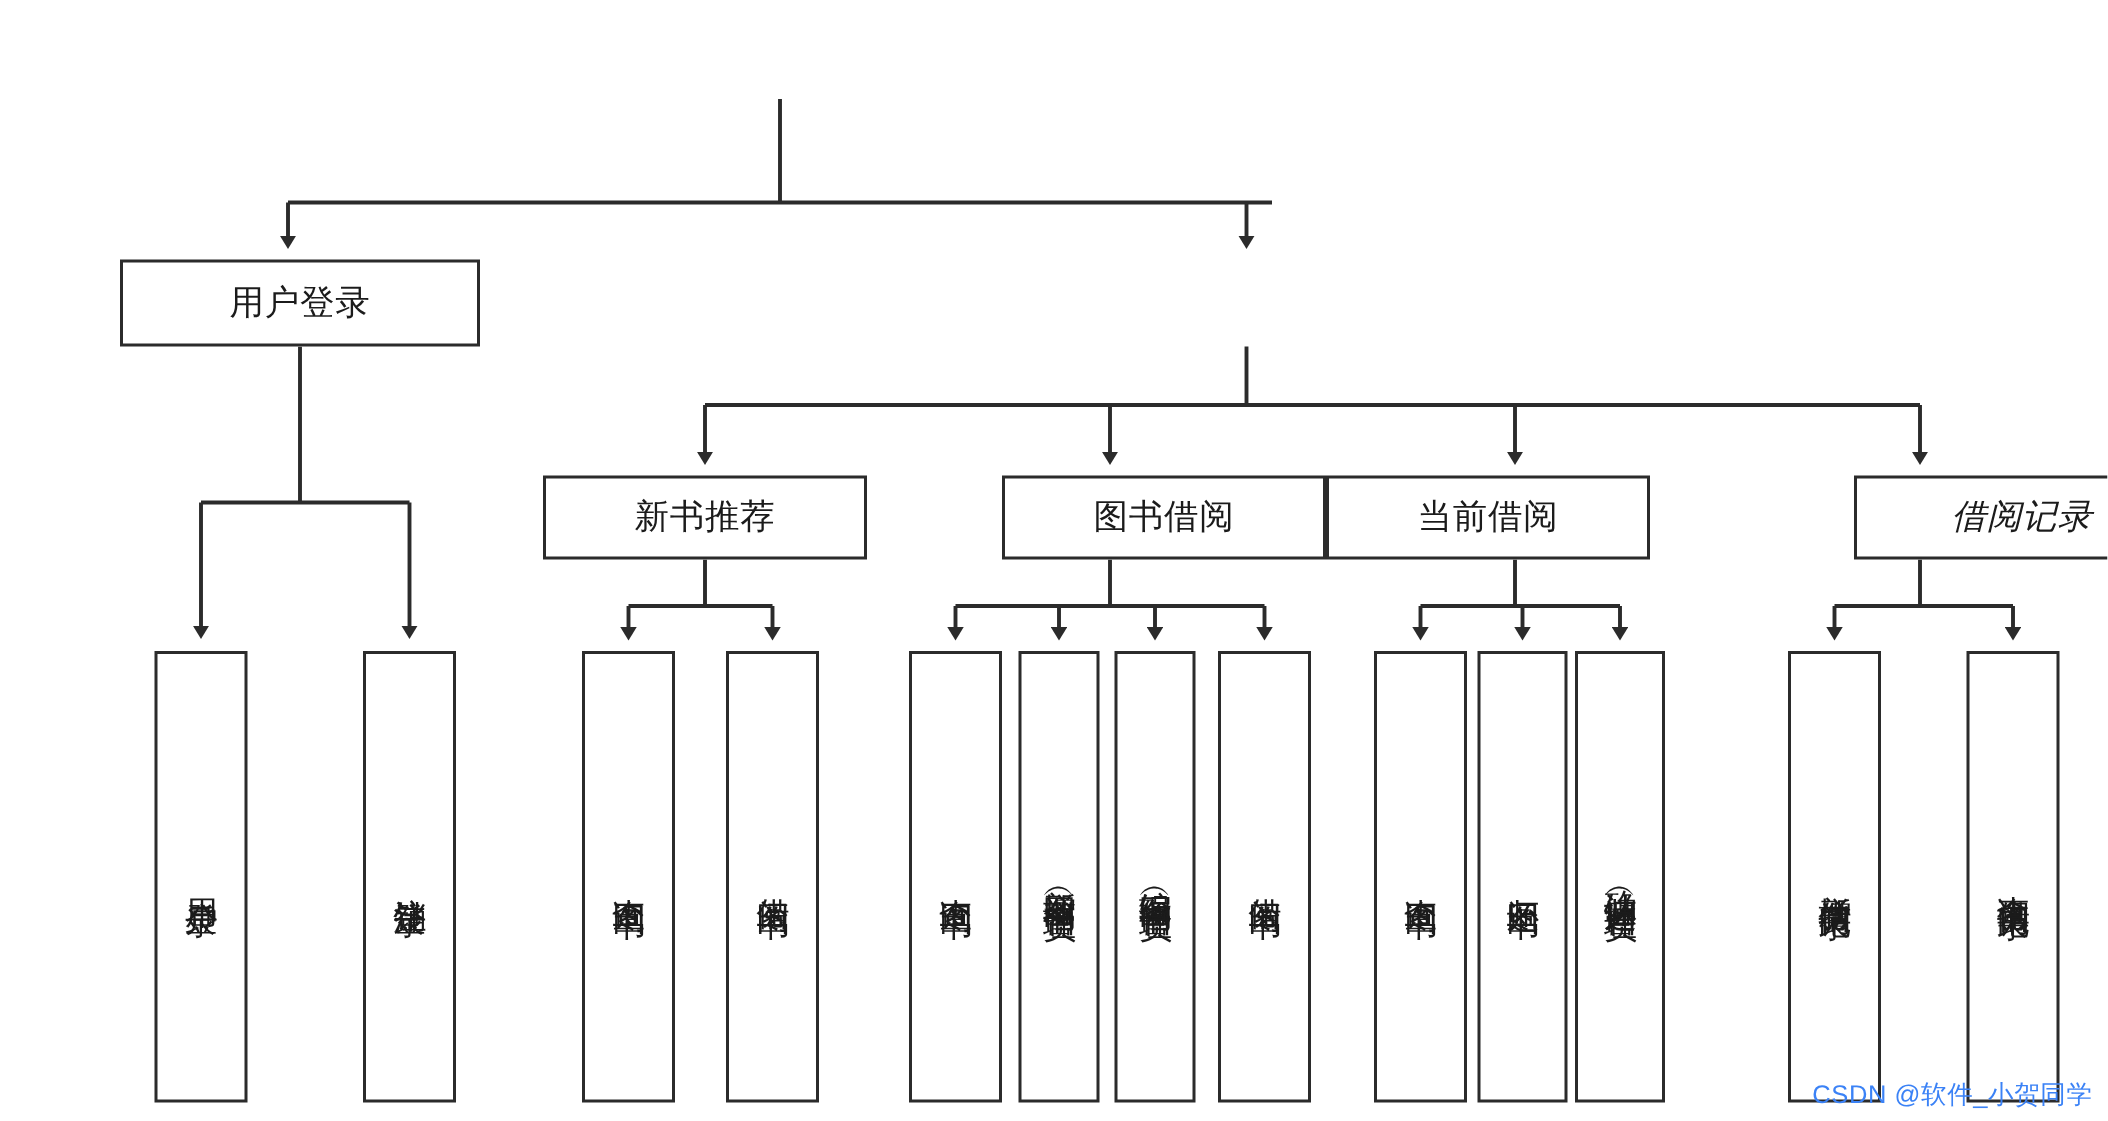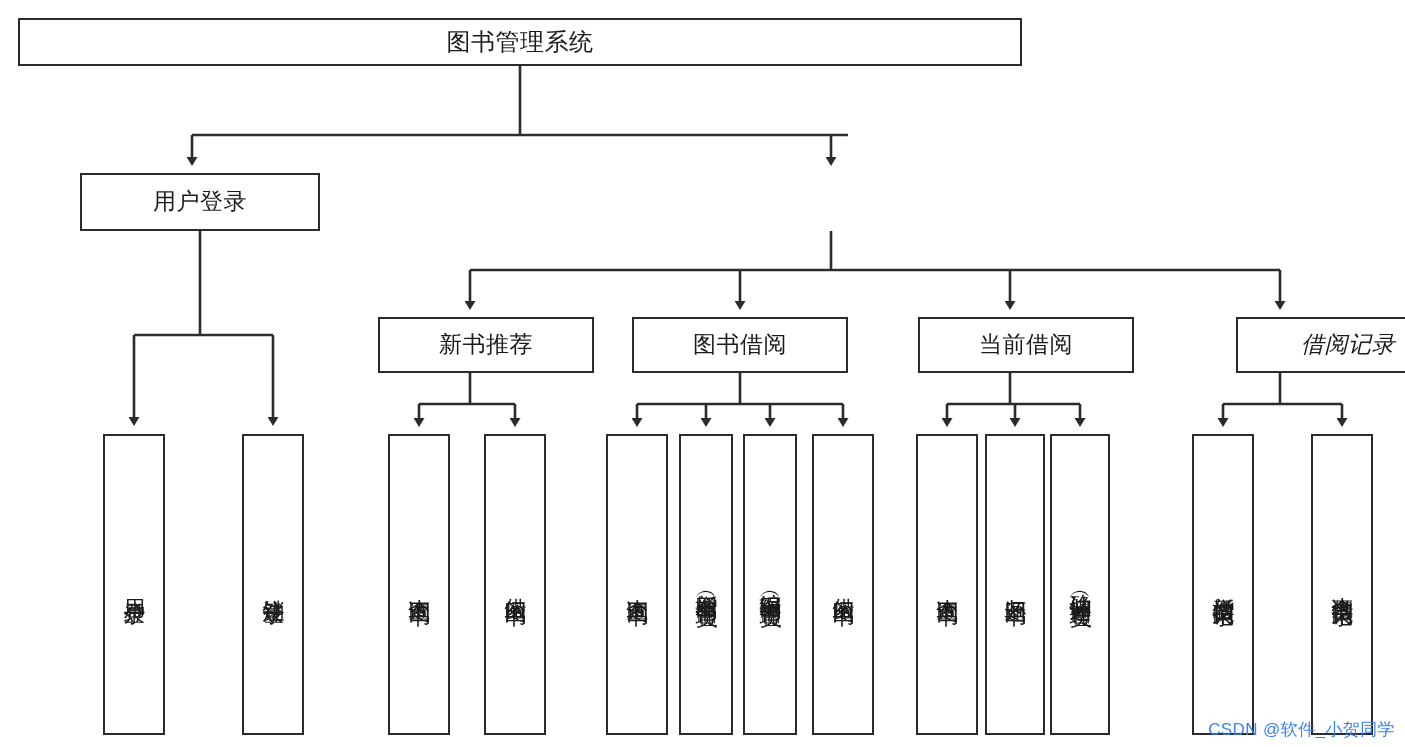--- a/index.html
+++ b/index.html
@@ -117,35 +117,32 @@
       <path d="M1015,404 L1015,419" marker-end="url(#arrow)"></path>
       <path d="M1080,404 L1080,419" marker-end="url(#arrow)"></path>
 
       <path d="M1280,373 L1280,404"></path>
       <path d="M1223,404 L1342,404"></path>
       <path d="M1223,404 L1223,419" marker-end="url(#arrow)"></path>
       <path d="M1342,404 L1342,419" marker-end="url(#arrow)"></path>
     </g>
   </svg>
 
-  <div class="node horiz root" style="left:18px; top:18px; width:1004px; height:48px;">
-    <span class="lbl">图书管理系统</span>
-  </div>
 
   <div class="node horiz" style="left:80px; top:173px; width:240px; height:58px;">
     <span class="lbl">用户登录</span>
   </div>
 
-  <div class="node horiz" style="left:378px; top:317px; width:216px; height:56px;">
+  <div class="node horiz" style="left:362px; top:317px; width:216px; height:56px;">
     <span class="lbl">新书推荐</span>
   </div>
-  <div class="node horiz" style="left:632px; top:317px; width:216px; height:56px;">
+  <div class="node horiz" style="left:668px; top:317px; width:216px; height:56px;">
     <span class="lbl">图书借阅</span>
   </div>
-  <div class="node horiz" style="left:918px; top:317px; width:216px; height:56px;">
+  <div class="node horiz" style="left:884px; top:317px; width:216px; height:56px;">
     <span class="lbl">当前借阅</span>
   </div>
   <div class="node horiz" style="left:1236px; top:317px; width:224px; height:56px;font-style:italic;">
     <span class="lbl">借阅记录</span>
   </div>
 
   <div class="node vert" style="left:103px; top:434px; width:62px; height:301px;">
     <span class="lbl">用户登录</span>
   </div>
   <div class="node vert" style="left:242px; top:434px; width:62px; height:301px;">

